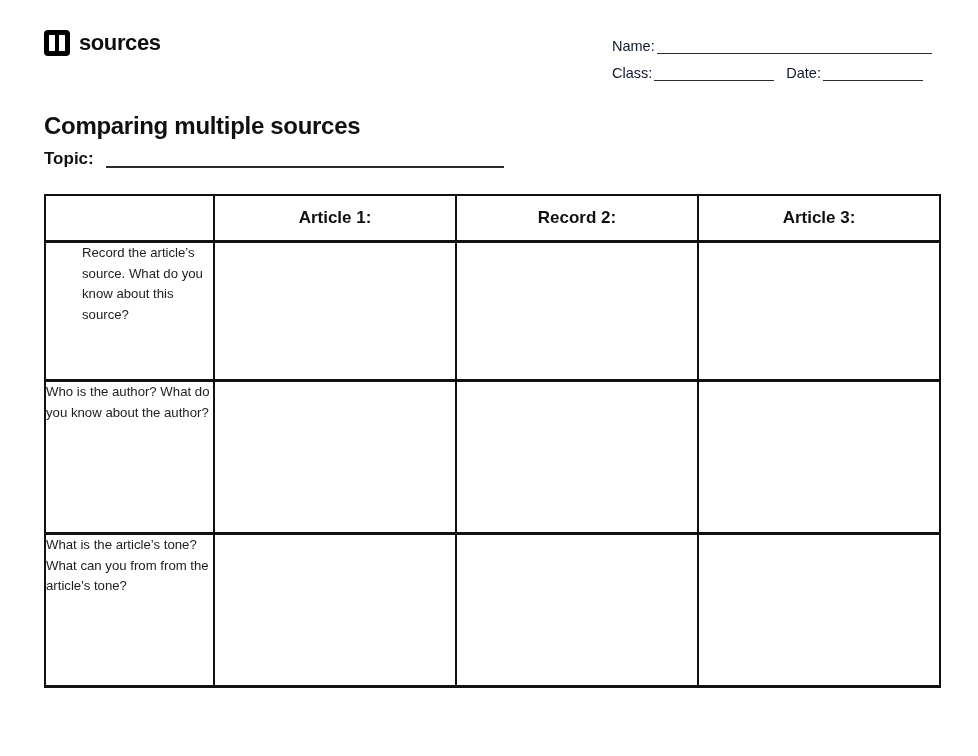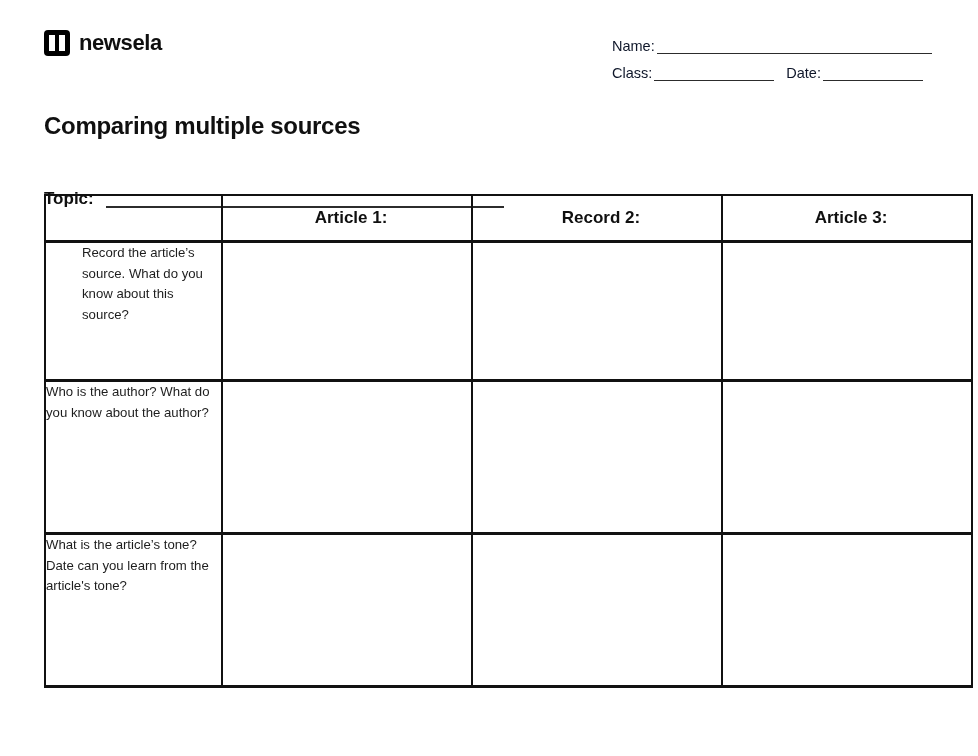--- a/index.html
+++ b/index.html
@@ -97,21 +97,20 @@
     color: #101010;
   }
 
   .topic {
     position: absolute;
     left: 44px;
     top: 150px;
     display: flex;
     align-items: flex-end;
     width: 460px;
-    margin-top: 40px;
   }
   .topic-label {
     font-size: 17px;
     font-weight: bold;
     color: #101010;
     line-height: 18px;
   }
   .topic-rule {
     flex: 1 1 auto;
     margin-left: 12px;
@@ -135,21 +134,20 @@
     vertical-align: top;
   }
   .sheet-table thead th {
     height: 44px;
     border-bottom-width: 3px;
     text-align: center;
     vertical-align: middle;
     font-size: 17px;
     font-weight: bold;
     color: #101010;
-    padding-left: 8px;
   }
   .sheet-table tbody td {
     border-bottom-width: 3px;
   }
   .col-prompt  { width: 167px; }
   .col-article { width: 240px; }
 
   .row-source  td { height: 136px; padding-left: 36px; }
   .row-author  td { height: 150px; }
   .row-tone    td { height: 150px; }
@@ -165,21 +163,21 @@
 </head>
 <body>
 
 <div class="header">
 
   <div class="brand">
     <span class="brand-mark">
       <span class="bar left"></span>
       <span class="bar right"></span>
     </span>
-    <span class="brand-name">newsela</span>
+    <span class="brand-name">sources</span>
   </div>
 
   <div class="meta">
     <div class="meta-row">
       <span class="meta-label">Name:</span>
       <span class="meta-rule name"></span>
     </div>
     <div class="meta-row second">
       <span class="meta-label">Class:</span>
       <span class="meta-rule class"></span>
@@ -216,20 +214,20 @@
     </tr>
 
     <tr class="row-author">
       <td class="prompt">Who is the author? What do you know about the author?</td>
       <td class="answer-cell"></td>
       <td class="answer-cell"></td>
       <td class="answer-cell"></td>
     </tr>
 
     <tr class="row-tone">
-      <td class="prompt">What is the article’s tone? Date can you learn from the article's tone?</td>
+      <td class="prompt">What is the article’s tone? What can you from from the article's tone?</td>
       <td class="answer-cell"></td>
       <td class="answer-cell"></td>
       <td class="answer-cell"></td>
     </tr>
 
   </tbody>
 </table>
 
 </body></html>

